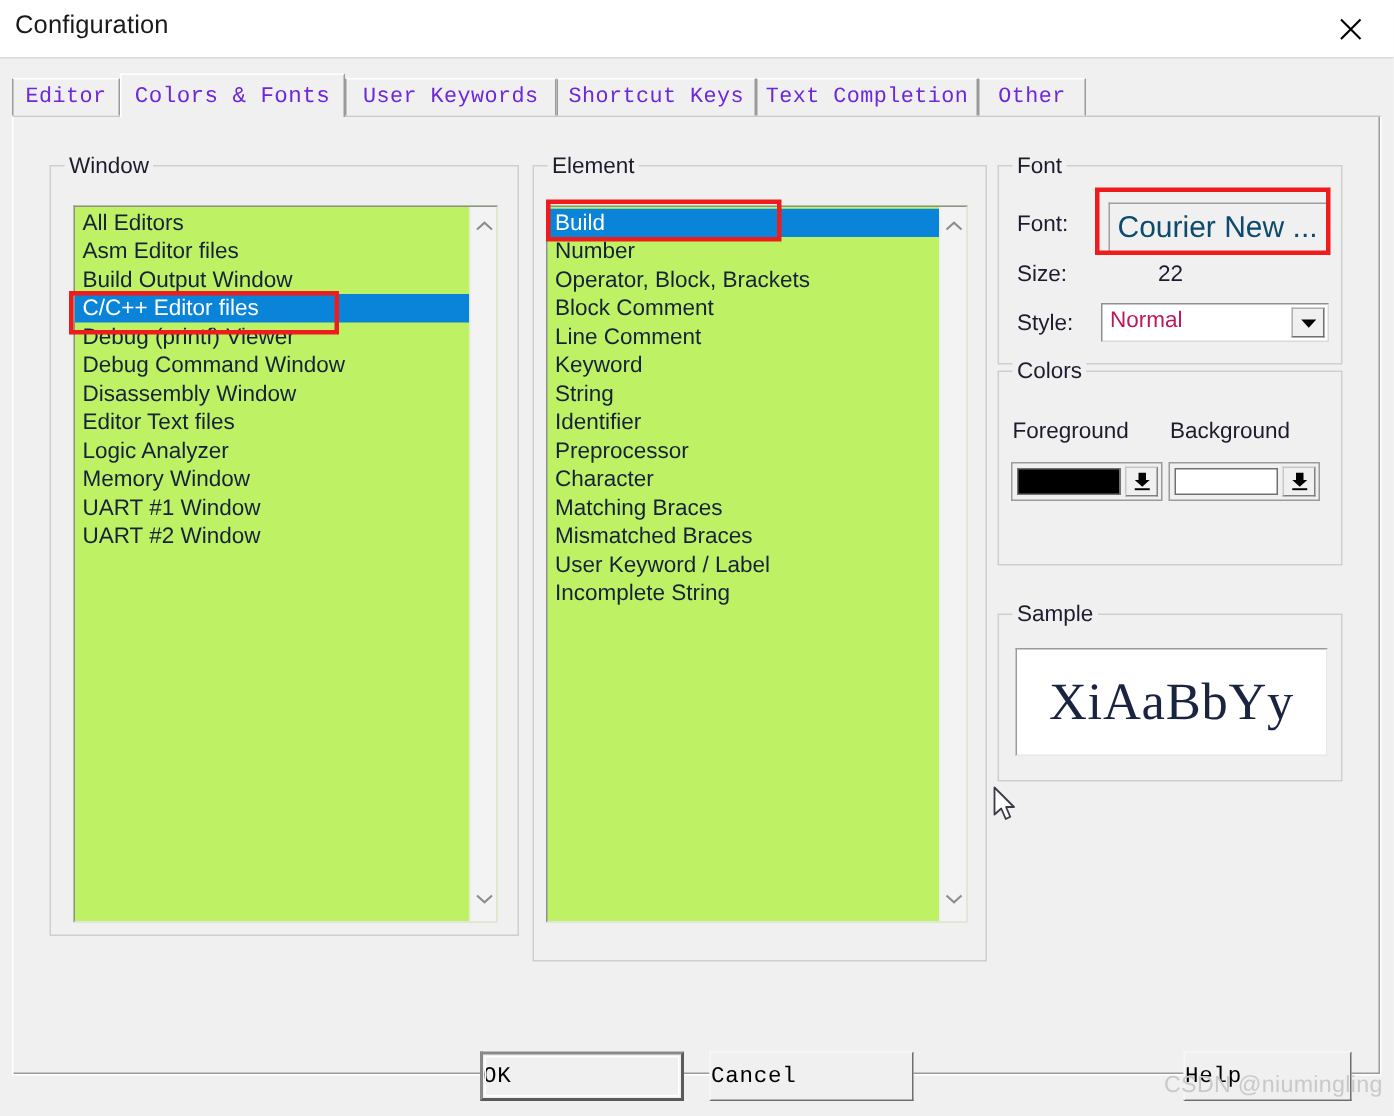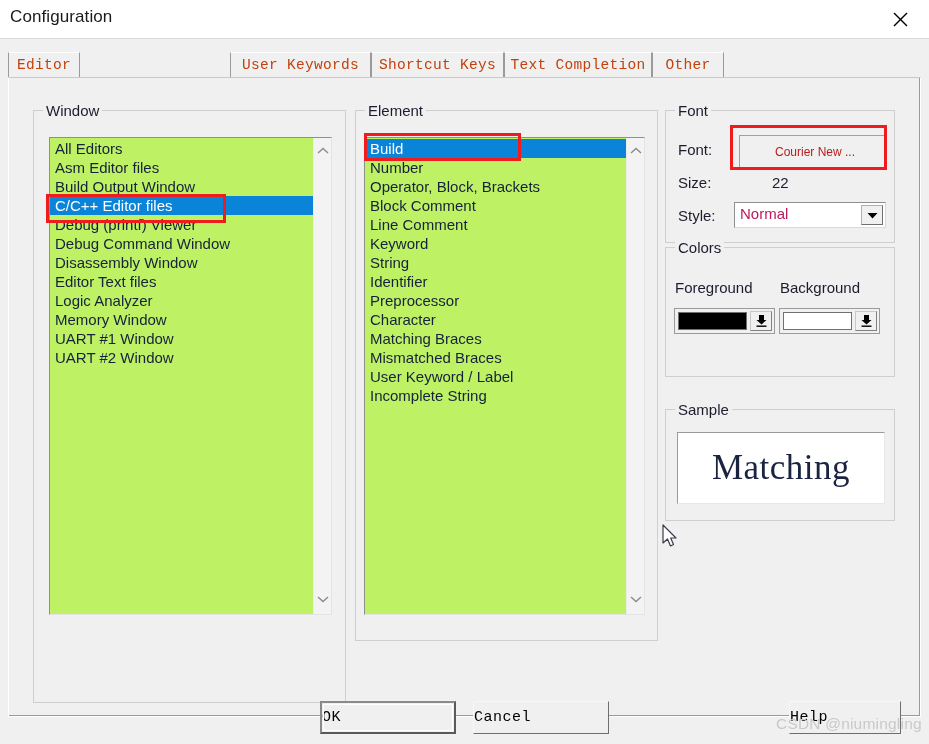--- a/index.html
+++ b/index.html
@@ -63,21 +63,21 @@
     position: absolute;
     top: 3px;
     height: 25px;
     box-sizing: border-box;
     background: #f0f0f0;
     border-left: 1px solid #9a9a9a;
     border-right: 1px solid #9a9a9a;
     border-top: 1px solid #ffffff;
     font-family: "Liberation Mono", monospace;
     font-size: 14.5px;
-    color: #c2410c;
+    color: #6d28d9;
     display: flex;
     align-items: center;
     justify-content: center;
     cursor: pointer;
     letter-spacing: 0.3px;
   }
   .tab.active {
     top: 0px;
     height: 29px;
     background: #f0f0f0;
@@ -176,27 +176,26 @@
     font-family: "Liberation Sans", sans-serif;
   }
   .sunken-field {
     position: absolute;
     background: #f0f0f0;
     border-top: 1px solid #a0a0a0;
     border-left: 1px solid #a0a0a0;
     border-right: 1px solid #fafafa;
     border-bottom: 1px solid #fafafa;
     box-sizing: border-box;
-    font-size: 12px;
-    color: #b91c1c;
+    font-size: 20px;
+    color: #0c4a6e;
     display: flex;
     align-items: center;
     padding-left: 5px;
     cursor: pointer;
-    justify-content: center;
   }
   .combo {
     position: absolute;
     background: #ffffff;
     border-top: 1px solid #8f8f8f;
     border-left: 1px solid #8f8f8f;
     border-right: 1px solid #dadada;
     border-bottom: 1px solid #dadada;
     box-sizing: border-box;
     cursor: pointer;
@@ -340,35 +339,38 @@
 <div id="dialog">
 
   <div id="tabpage">
     <div id="tabpage-inner"></div>
   </div>
 
   <div id="tabstrip">
     <div class="tab" style="left:0px;width:72px;">
       <span>Editor</span>
     </div>
+    <div class="tab active" style="left:72px;width:150px;">
+      <span>Colors &amp; Fonts</span>
+    </div>
     <div class="tab" style="left:222px;width:141px;">
       <span>User Keywords</span>
     </div>
     <div class="tab" style="left:363px;width:133px;">
       <span>Shortcut Keys</span>
     </div>
     <div class="tab" style="left:496px;width:148px;">
       <span>Text Completion</span>
     </div>
     <div class="tab" style="left:644px;width:72px;">
       <span>Other</span>
     </div>
   </div>
 
-  <div class="groupbox" style="left:33px;top:71px;width:313px;height:593px;">
+  <div class="groupbox" style="left:33px;top:71px;width:313px;height:514px;">
     <div class="group-label">Window</div>
     <div class="listbox" style="left:15px;top:26px;width:283px;height:478px;">
       <div class="listitems">
         <div class="litem">All Editors</div>
         <div class="litem">Asm Editor files</div>
         <div class="litem">Build Output Window</div>
         <div class="litem sel">C/C++ Editor files</div>
         <div class="litem">Debug (printf) Viewer</div>
         <div class="litem">Debug Command Window</div>
         <div class="litem">Disassembly Window</div>
@@ -472,21 +474,21 @@
           <polygon points="3,0 8,0 8,5 10.5,5 5.5,9.5 0.5,5 3,5" fill="#000"></polygon>
           <rect x="0.5" y="10.5" width="10" height="1.4" fill="#000"></rect>
         </svg>
       </div>
     </div>
   </div>
 
   <div class="groupbox" style="left:665px;top:370px;width:230px;height:112px;">
     <div class="group-label">Sample</div>
     <div id="sample-box" style="left:11px;top:22px;width:208px;height:72px;">
-      <span id="sample-text">Matching</span>
+      <span id="sample-text">XiAaBbYy</span>
     </div>
   </div>
 
   <div class="dlgbtn default" style="left:320px;top:662px;width:136px;height:33px;">
     <span>OK</span>
   </div>
   <div class="dlgbtn" style="left:473px;top:662px;width:136px;height:33px;">
     <span>Cancel</span>
   </div>
   <div class="dlgbtn" style="left:789px;top:662px;width:112px;height:33px;">

